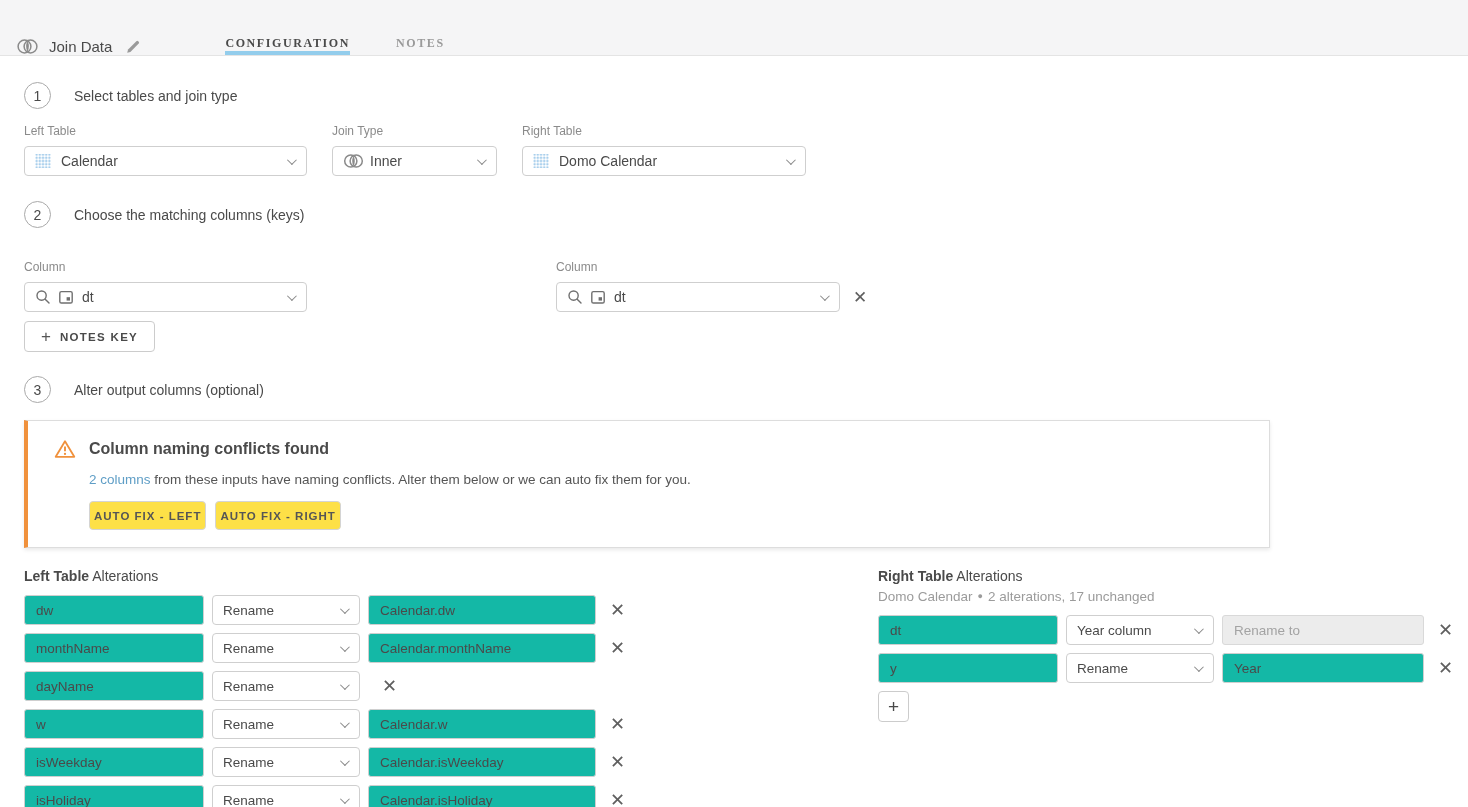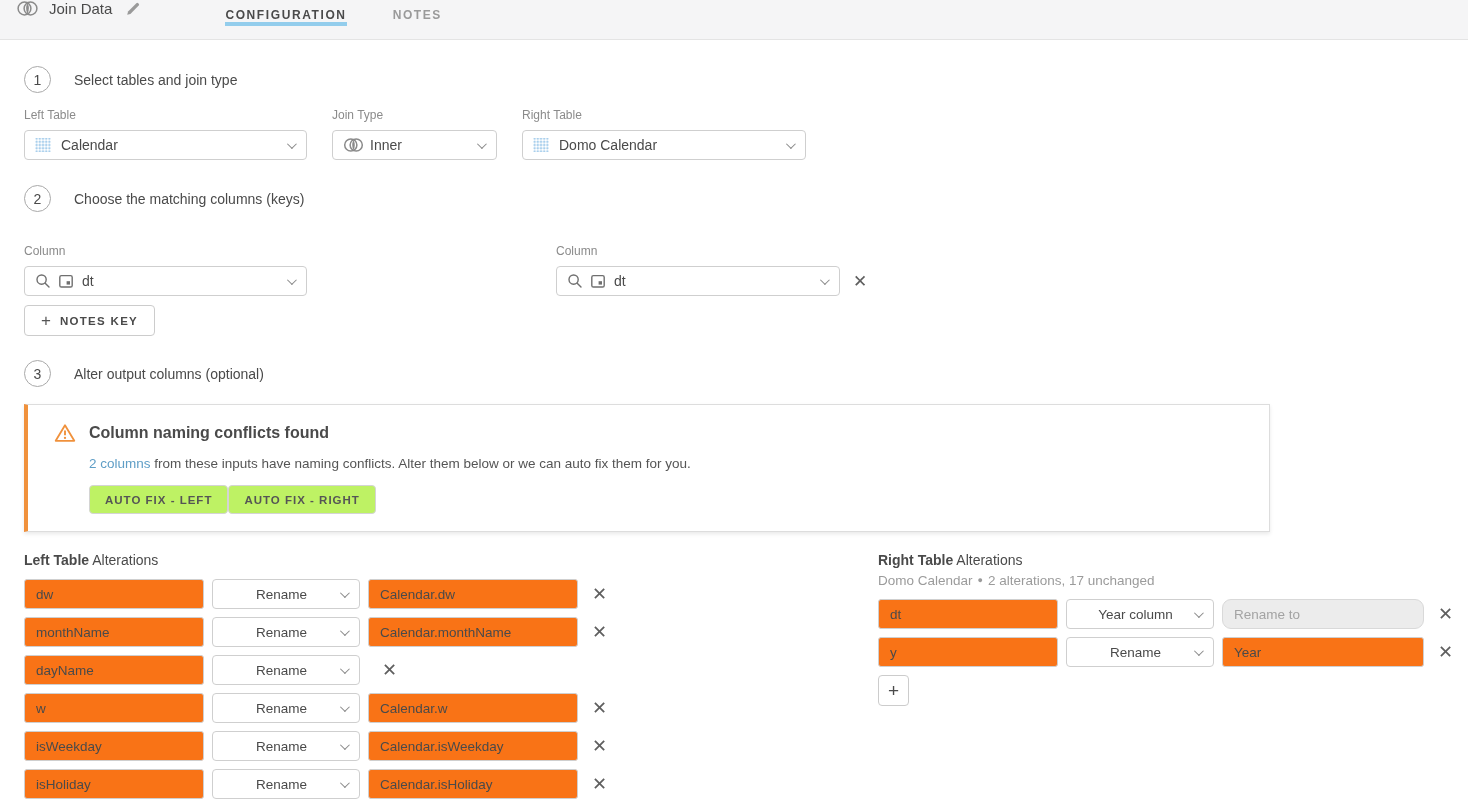--- a/index.html
+++ b/index.html
@@ -1,28 +1,28 @@
 <!DOCTYPE html>
 <html><head>
 <meta charset="utf-8">
 <style>
   * { margin:0; padding:0; box-sizing:border-box; }
   html,body { width:1468px; height:807px; background:#fff; overflow:hidden;
     font-family:"Liberation Sans", sans-serif; color:#4a4a4a; }
 
   
-  .topbar { height:40px; background:#f5f5f6; border-bottom:1px solid #e4e4e4;
-    display:flex; align-items:flex-start; }
+  .topbar { height:56px; background:#f5f5f6; border-bottom:1px solid #e4e4e4;
+    display:flex; align-items:flex-end; }
   .title-group { display:flex; align-items:center; padding-left:16px; }
   .tile-title { font-size:15px; color:#4a4a4a; margin-left:10px; }
   .edit-pencil { margin-left:13px; cursor:pointer; display:flex; align-items:center; }
   .tabs { display:flex; margin-left:84px; }
   .tab { display:flex; align-items:center; font-size:12px; letter-spacing:1.6px;
     font-weight:700; color:#9a9a9a; margin-right:46px; cursor:pointer;
-    border-bottom:4px solid transparent; padding-top:8px; }
+    border-bottom:4px solid transparent; padding-top:8px;font-family:Liberation Serif, serif; }
   .tab.active { color:#4a4a4a; border-bottom-color:#93cdec; }
 
   
   .content { padding:0 24px; }
   .step-heading { display:flex; align-items:center; }
   .step-circle { width:27px; height:27px; border:1px solid #a9a9a9; border-radius:50%;
     display:flex; align-items:center; justify-content:center; font-size:14px; flex:none; }
   .step-title { font-size:14px; margin-left:23px; }
   .s1 { margin-top:26px; } .s2 { margin-top:25px; } .s3 { margin-top:24px; }
 
@@ -55,44 +55,44 @@
   .join-key-btn .lbl { font-size:11.5px; letter-spacing:1.3px; font-weight:700; color:#4a4a4a; }
 
   
   .warn-box { margin-top:17px; width:1246px; border:1px solid #ddd; border-left:4px solid #f0913c;
     background:#fff; box-shadow:0 2px 4px rgba(0,0,0,0.09); padding:18px 20px 17px 26px; }
   .warn-head { display:flex; align-items:center; }
   .warn-title { font-size:16px; font-weight:700; margin-left:13px; }
   .warn-msg { font-size:13.5px; color:#555; margin:13px 0 0 35px; }
   .warn-link { color:#5f9ec6; cursor:pointer; }
   .warn-actions { display:flex; margin:14px 0 0 35px; }
-  .autofix-btn { height:29px; border:1px solid #d4d4d4; border-radius:4px; background:#bef264;
-    display:inline-flex; align-items:center; padding:0 15px; cursor:pointer;
+  .autofix-btn { height:29px; border:1px solid #d4d4d4; border-radius:4px; background:#fde047;
+    display:inline-flex; align-items:center; padding:0 4px; margin-right:9px; cursor:pointer;
     font-size:11.5px; letter-spacing:1px; font-weight:700; color:#555;
     font-family:"Liberation Sans", sans-serif; }
 
   
   .alterations { display:flex; margin-top:20px; }
   .alt-col { }
   .alt-col-left { width:854px; flex:none; }
   .alt-title { font-size:14px; }
   .alt-title b { font-weight:700; }
   .alt-subtitle { font-size:13.5px; color:#9b9b9b; margin-top:5px; }
   .alt-subtitle .bullet { font-size:9px; vertical-align:2px; margin:0 5px; }
   .alt-rows { margin-top:11px; }
   .alt-row { display:flex; align-items:center; margin-bottom:8px; }
   .ipt { height:30px; border:1px solid #cfcfcf; border-radius:3px; padding:0 11px;
-    font-size:13.5px; color:#4a4a4a; background:#f97316; outline:none;
+    font-size:13.5px; color:#4a4a4a; background:#14b8a6; outline:none;
     font-family:"Liberation Sans", sans-serif; }
   .ipt::placeholder { color:#a3a3a3; }
-  .ipt:disabled { background:#ececec; border-color:#d9d9d9;border-radius:9px; }
+  .ipt:disabled { background:#ececec; border-color:#d9d9d9; }
   .ipt-col { width:180px; }
-  .ipt-rename-l { width:210px; }
+  .ipt-rename-l { width:228px; }
   .ipt-rename-r { width:202px; }
-  .action-select { width:148px; margin:0 8px;text-align:center; }
+  .action-select { width:148px; margin:0 8px; }
   .action-select .val { margin-left:0; font-size:13.5px; }
   .row-x { margin-left:14px; font-size:18px; }
   .add-alt-btn { width:31px; height:31px; border:1px solid #ccc; border-radius:4px;
     background:#fff; font-size:19px; color:#4a4a4a; cursor:pointer; display:flex;
     align-items:center; justify-content:center; margin-top:3px; }
 </style>
 </head>
 <body>
 
 <div class="topbar">

